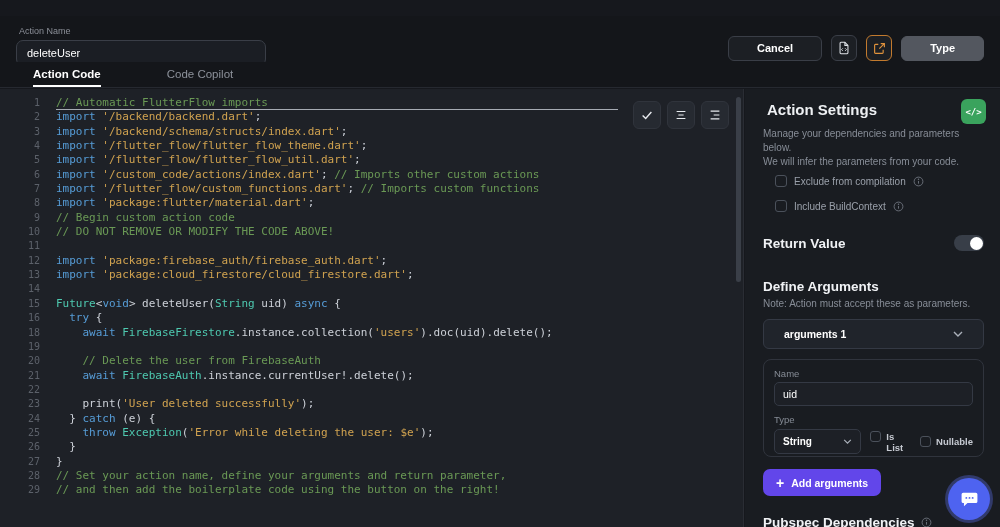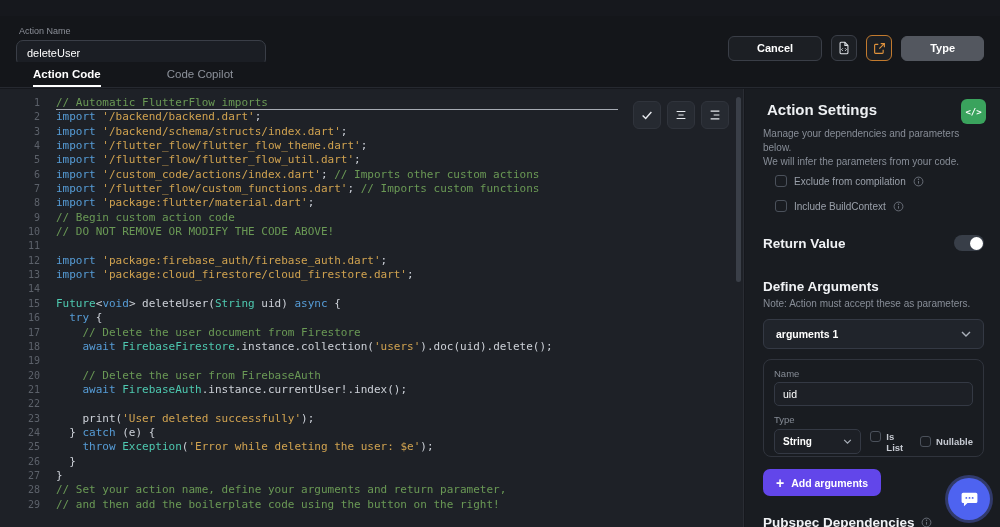--- a/index.html
+++ b/index.html
@@ -61,21 +61,21 @@
   .checkbox{width:12px;height:12px;border:1.5px solid #4b515b;border-radius:3px;background:transparent;flex:none;cursor:pointer;}
   .cb-label{font-size:10px;color:#9aa0aa;}
   .return-row{position:absolute;left:18px;right:16px;top:146px;display:flex;align-items:center;justify-content:space-between;}
   .h2{font-size:13.5px;font-weight:bold;color:#f0f2f5;}
   .toggle{width:30px;height:16px;border-radius:8px;background:#383e48;position:relative;cursor:pointer;flex:none;}
   .toggle .knob{position:absolute;right:1.5px;top:1.5px;width:13px;height:13px;border-radius:50%;background:#fff;}
   .define-title{position:absolute;left:18px;top:190px;}
   .define-note{position:absolute;left:18px;top:209px;font-size:10px;color:#878d97;}
   .arg-select{position:absolute;left:18px;right:16px;top:230px;height:30px;background:#20242b;
     border:1px solid #343944;border-radius:6px;display:flex;align-items:center;justify-content:space-between;
-    padding:0 12px;cursor:pointer;}
+    padding:0 20px;cursor:pointer;}
   .arg-select .lbl{font-size:10.5px;font-weight:bold;color:#fff;}
   .arg-group{position:absolute;left:18px;right:16px;top:270px;height:98px;border:1px solid #30343d;
     border-radius:8px;padding:8px 10px;}
   .fld-label{font-size:9.5px;color:#868c96;}
   .name-input{width:100%;height:24px;margin-top:3px;background:#1d2026;border:1px solid #343944;
     border-radius:5px;color:#fff;font-size:10.5px;padding:0 8px;font-family:"Liberation Sans",sans-serif;outline:none;}
   .type-label{margin-top:8px;}
   .type-row{margin-top:4px;display:flex;align-items:center;gap:9px;}
   .type-select{width:92px;height:25px;background:#1d2026;border:1px solid #343944;border-radius:5px;
     display:flex;align-items:center;justify-content:space-between;padding:0 8px;cursor:pointer;}
@@ -143,25 +143,24 @@
           <div class="code-line"><span class="line-num">7</span><span class="line-code"><span class="tok-kw">import </span><span class="tok-str">'/flutter_flow/custom_functions.dart'</span><span class="tok-pl">; </span><span class="tok-com">// Imports custom functions</span></span></div>
           <div class="code-line"><span class="line-num">8</span><span class="line-code"><span class="tok-kw">import </span><span class="tok-str">'package:flutter/material.dart'</span><span class="tok-pl">;</span></span></div>
           <div class="code-line"><span class="line-num">9</span><span class="line-code"><span class="tok-com">// Begin custom action code</span></span></div>
           <div class="code-line"><span class="line-num">10</span><span class="line-code"><span class="tok-com">// DO NOT REMOVE OR MODIFY THE CODE ABOVE!</span></span></div>
           <div class="code-line"><span class="line-num">11</span><span class="line-code"></span></div>
           <div class="code-line"><span class="line-num">12</span><span class="line-code"><span class="tok-kw">import </span><span class="tok-str">'package:firebase_auth/firebase_auth.dart'</span><span class="tok-pl">;</span></span></div>
           <div class="code-line"><span class="line-num">13</span><span class="line-code"><span class="tok-kw">import </span><span class="tok-str">'package:cloud_firestore/cloud_firestore.dart'</span><span class="tok-pl">;</span></span></div>
           <div class="code-line"><span class="line-num">14</span><span class="line-code"></span></div>
           <div class="code-line"><span class="line-num">15</span><span class="line-code"><span class="tok-ty">Future</span><span class="tok-pl">&lt;</span><span class="tok-kw">void</span><span class="tok-pl">&gt; deleteUser(</span><span class="tok-ty">String</span><span class="tok-pl"> uid) </span><span class="tok-kw">async</span><span class="tok-pl"> {</span></span></div>
           <div class="code-line"><span class="line-num">16</span><span class="line-code"><span class="tok-pl">  </span><span class="tok-kw">try</span><span class="tok-pl"> {</span></span></div>
-          <div class="code-line"><span class="line-num">17</span><span class="line-code"><span class="tok-com">    // Delete the user document from Firestore</span></span></div>
           <div class="code-line"><span class="line-num">18</span><span class="line-code"><span class="tok-pl">    </span><span class="tok-kw">await</span><span class="tok-pl"> </span><span class="tok-ty">FirebaseFirestore</span><span class="tok-pl">.instance.collection(</span><span class="tok-str">'users'</span><span class="tok-pl">).doc(uid).delete();</span></span></div>
           <div class="code-line"><span class="line-num">19</span><span class="line-code"></span></div>
           <div class="code-line"><span class="line-num">20</span><span class="line-code"><span class="tok-com">    // Delete the user from FirebaseAuth</span></span></div>
-          <div class="code-line"><span class="line-num">21</span><span class="line-code"><span class="tok-pl">    </span><span class="tok-kw">await</span><span class="tok-pl"> </span><span class="tok-ty">FirebaseAuth</span><span class="tok-pl">.instance.currentUser!.index();</span></span></div>
+          <div class="code-line"><span class="line-num">21</span><span class="line-code"><span class="tok-pl">    </span><span class="tok-kw">await</span><span class="tok-pl"> </span><span class="tok-ty">FirebaseAuth</span><span class="tok-pl">.instance.currentUser!.delete();</span></span></div>
           <div class="code-line"><span class="line-num">22</span><span class="line-code"></span></div>
           <div class="code-line"><span class="line-num">23</span><span class="line-code"><span class="tok-pl">    print(</span><span class="tok-str">'User deleted successfully'</span><span class="tok-pl">);</span></span></div>
           <div class="code-line"><span class="line-num">24</span><span class="line-code"><span class="tok-pl">  } </span><span class="tok-kw">catch</span><span class="tok-pl"> (e) {</span></span></div>
           <div class="code-line"><span class="line-num">25</span><span class="line-code"><span class="tok-pl">    </span><span class="tok-kw">throw</span><span class="tok-pl"> </span><span class="tok-ty">Exception</span><span class="tok-pl">(</span><span class="tok-str">'Error while deleting the user: $e'</span><span class="tok-pl">);</span></span></div>
           <div class="code-line"><span class="line-num">26</span><span class="line-code"><span class="tok-pl">  }</span></span></div>
           <div class="code-line"><span class="line-num">27</span><span class="line-code"><span class="tok-pl">}</span></span></div>
           <div class="code-line"><span class="line-num">28</span><span class="line-code"><span class="tok-com">// Set your action name, define your arguments and return parameter,</span></span></div>
           <div class="code-line"><span class="line-num">29</span><span class="line-code"><span class="tok-com">// and then add the boilerplate code using the button on the right!</span></span></div>
         </div>
       <button class="ed-btn" style="right:82px">

